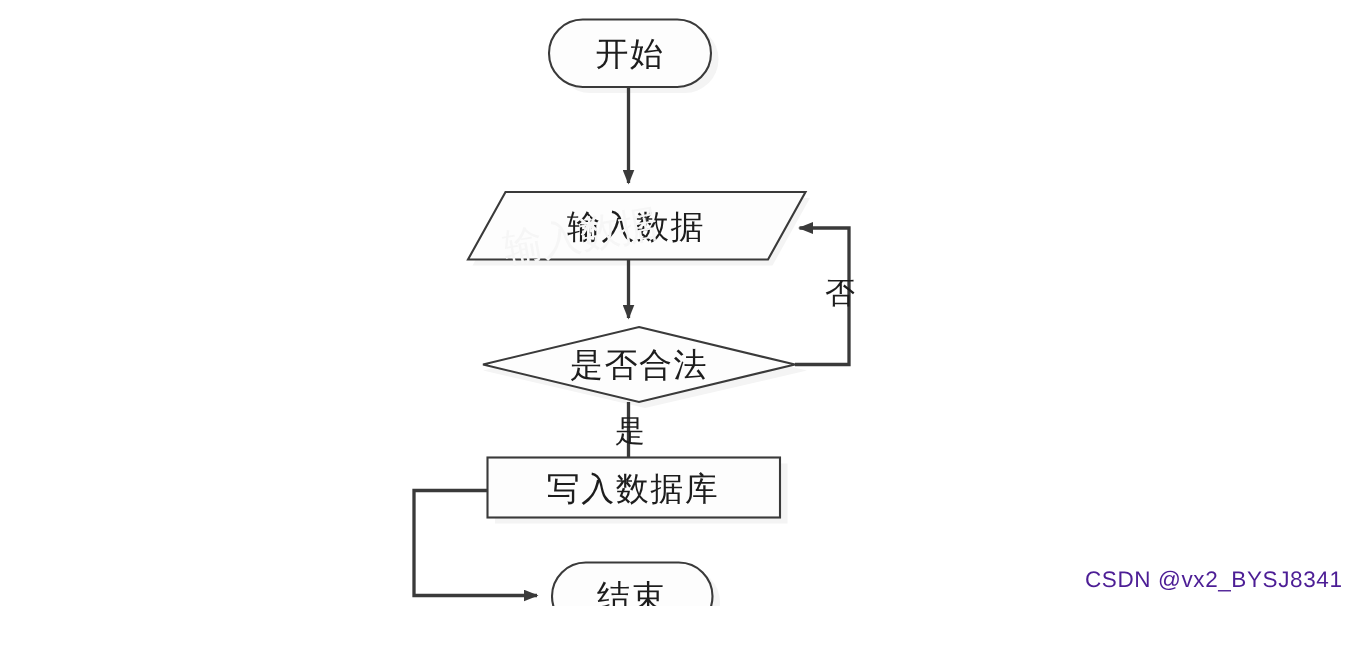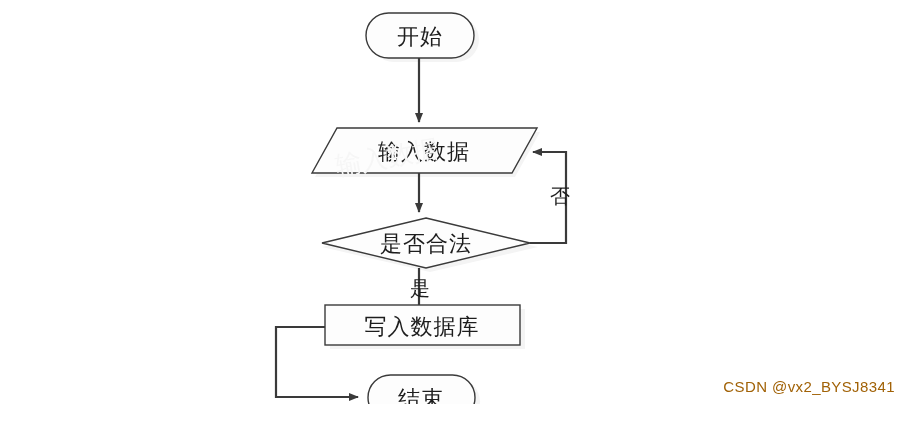--- a/index.html
+++ b/index.html
@@ -54,21 +54,21 @@
     fill: #1d1d1d;
     text-anchor: middle;
     dominant-baseline: central;
   }
   .watermark-mark {
     position: absolute;
     right: 12px;
     bottom: 9px;
     font-family: "Liberation Sans", "DejaVu Sans", sans-serif;
     font-size: 15px;
-    color: #a16207;
+    color: #4c1d95;
     letter-spacing: 0.4px;
     white-space: nowrap;
     user-select: none;
   }
   .bg-watermark {
     position: absolute;
     left: 335px;
     top: 140px;
     font-family: "Liberation Sans", "DejaVu Sans", sans-serif;
     font-size: 26px;

